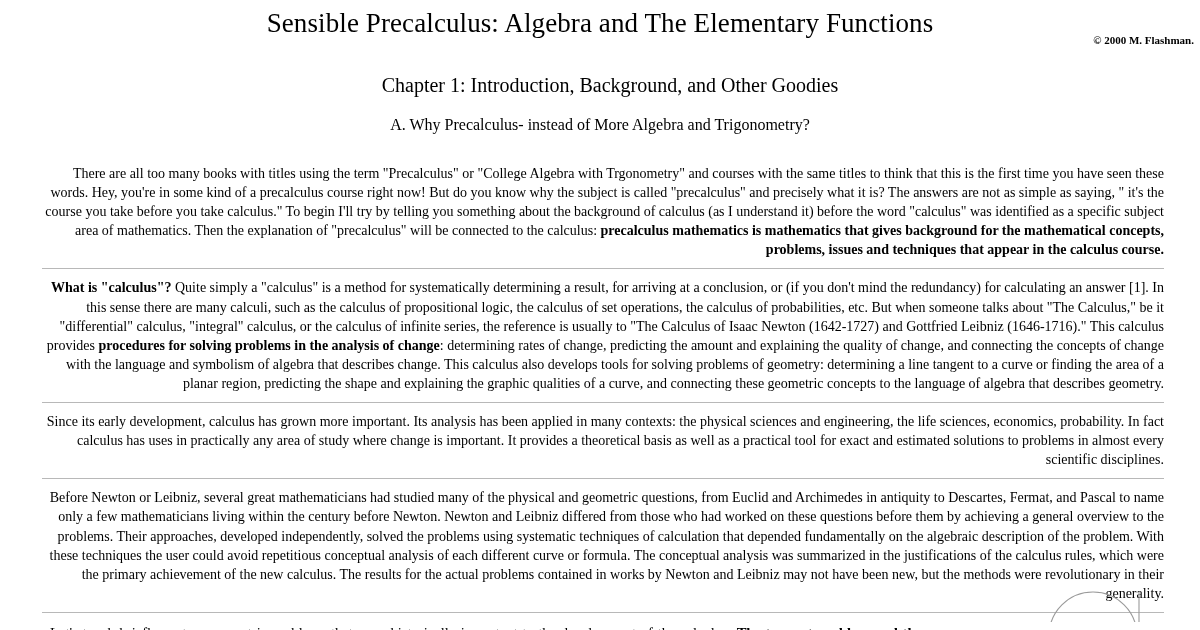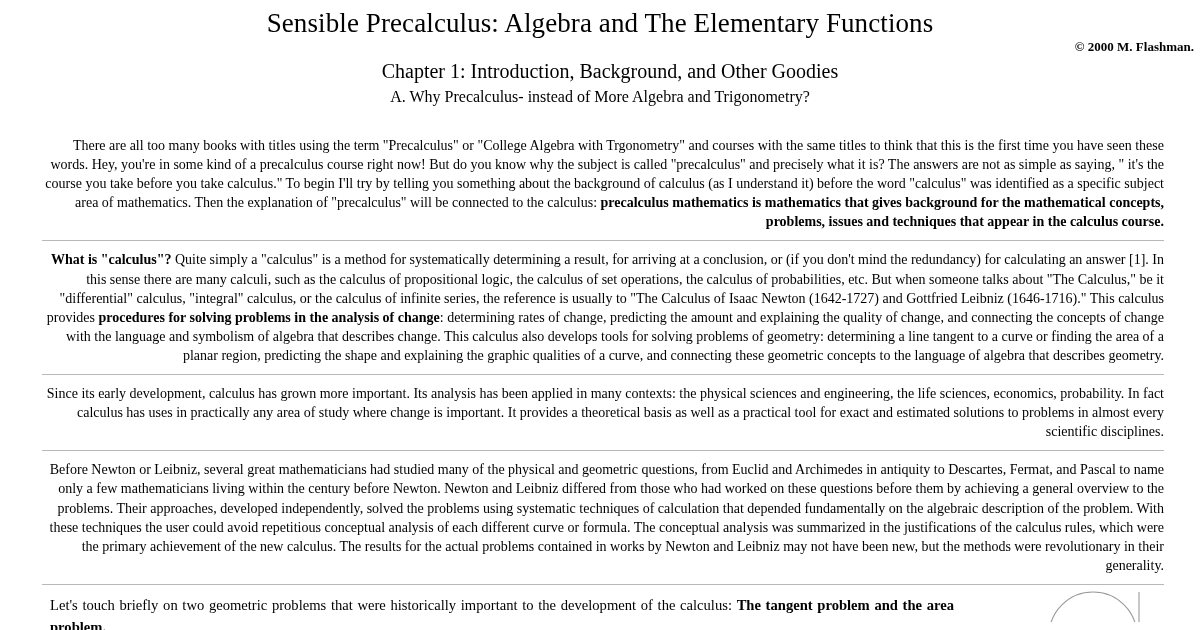--- a/index.html
+++ b/index.html
@@ -31,30 +31,30 @@
   .doc-title {
     font-size: 27px;
     line-height: 34px;
     font-weight: normal;
     margin: 0;
     letter-spacing: 0.1px;
   }
   .copyright {
     position: absolute;
     right: 6px;
-    top: 38px;
-    font-size: 13px;
+    top: 32px;
+    font-size: 11px;
     font-weight: bold;
     line-height: 17px;
     white-space: nowrap;
   }
   .chapter-line {
     font-size: 20px;
     line-height: 26px;
-    margin: 0;
+    margin: 14px;
     padding-top: 18px;
     padding-left: 20px;
   }
   .section-line {
     font-size: 16px;
     line-height: 26px;
     margin: 0;
   }
 
   

